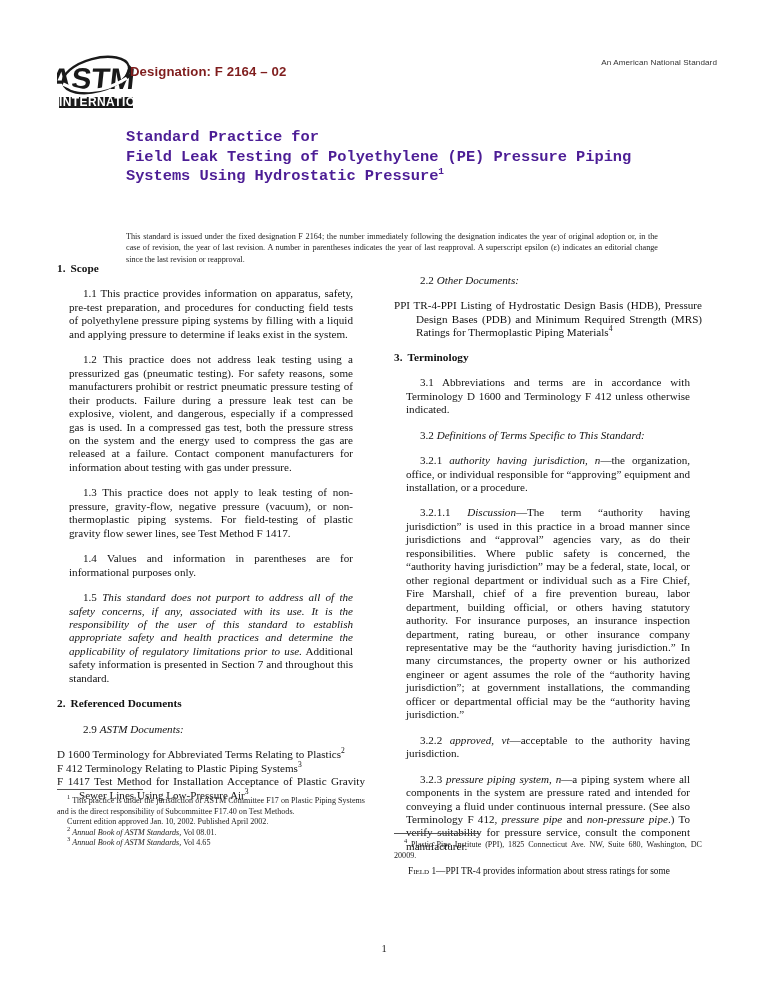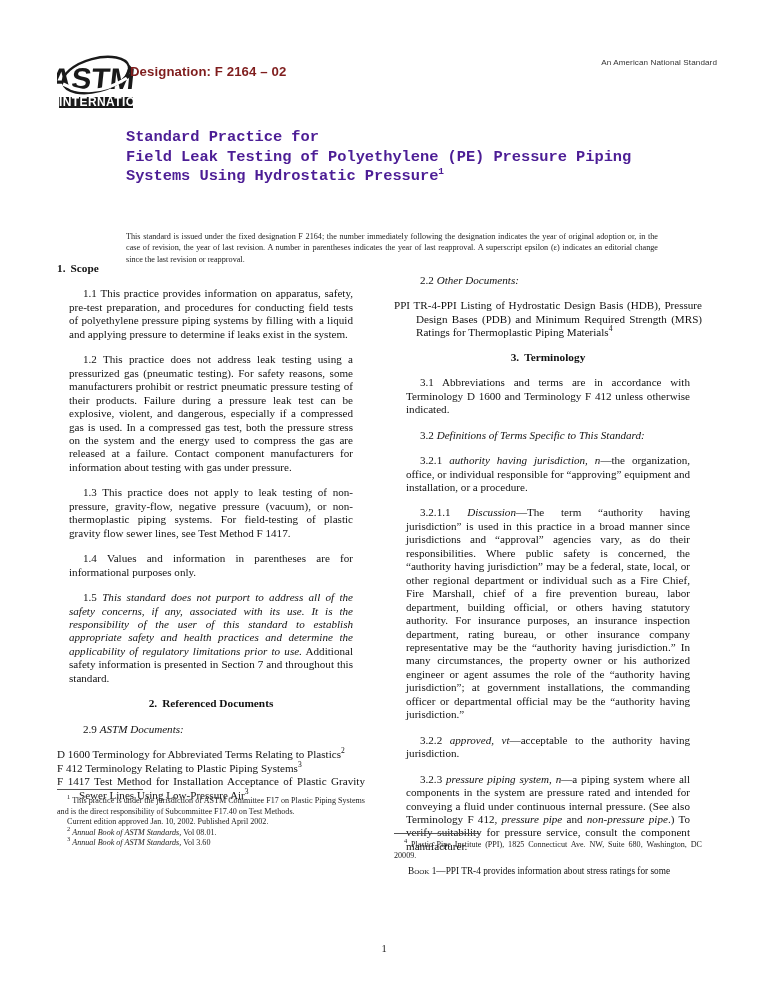--- a/index.html
+++ b/index.html
@@ -125,21 +125,21 @@
   .col-right { left: 394px; }
 
   .sec-head {
     font-weight: bold;
     font-size: 11.3px;
     margin: 0 0 1px 0;
     text-align: left;
     text-indent: 0;
   }
   .sec-head .num { margin-right: 5px; }
-  .gap-before { margin-top: 11px; text-align: center; }
+  .gap-before { margin-top: 11px; }
 
   p.para {
     margin: 12px;
     text-indent: 14px;
     text-align: justify;
     -webkit-hyphens: auto;
     hyphens: auto;
   }
   p.ref {
     margin: 0;
@@ -287,29 +287,29 @@
     <p class="para"><span>3.2 </span><span class="it">Definitions of Terms Specific to This Standard:</span></p>
 
     <p class="para"><span>3.2.1 </span><span class="it">authority having jurisdiction, n</span><span>—the organization, office, or individual responsible for “approving” equipment and installation, or a procedure.</span></p>
 
     <p class="para"><span>3.2.1.1 </span><span class="it">Discussion</span><span>—The term “authority having jurisdiction” is used in this practice in a broad manner since jurisdictions and “approval” agencies vary, as do their responsibilities. Where public safety is concerned, the “authority having jurisdiction” may be a federal, state, local, or other regional department or individual such as a Fire Chief, Fire Marshall, chief of a fire prevention bureau, labor department, building official, or others having statutory authority. For insurance purposes, an insurance inspection department, rating bureau, or other insurance company representative may be the “authority having jurisdiction.” In many circumstances, the property owner or his authorized engineer or agent assumes the role of the “authority having jurisdiction”; at government installations, the commanding officer or departmental official may be the “authority having jurisdiction.”</span></p>
 
     <p class="para"><span>3.2.2 </span><span class="it">approved, vt</span><span>—acceptable to the authority having jurisdiction.</span></p>
 
     <p class="para"><span>3.2.3 </span><span class="it">pressure piping system, n</span><span>—a piping system where all components in the system are pressure rated and intended for conveying a fluid under continuous internal pressure. (See also Terminology F 412, </span><span class="it">pressure pipe</span><span> and </span><span class="it">non-pressure pipe</span><span>.) To verify suitability for pressure service, consult the component manufacturer.</span></p>
 
-    <p class="note-block"><span class="smallcaps">Book</span><span> 1—PPI TR-4 provides information about stress ratings for some</span></p>
+    <p class="note-block"><span class="smallcaps">Field</span><span> 1—PPI TR-4 provides information about stress ratings for some</span></p>
   </div>
 
   <div class="footnote footnote-left">
     <div class="fn-rule"></div>
     <p><sup>1</sup> <span>This practice is under the jurisdiction of ASTM Committee F17 on Plastic Piping Systems and is the direct responsibility of Subcommittee F17.40 on Test Methods.</span></p>
     <p><span>Current edition approved Jan. 10, 2002. Published April 2002.</span></p>
     <p><sup>2</sup> <span class="it">Annual Book of ASTM Standards,</span><span> Vol 08.01.</span></p>
-    <p><sup>3</sup> <span class="it">Annual Book of ASTM Standards,</span><span> Vol 3.60</span></p>
+    <p><sup>3</sup> <span class="it">Annual Book of ASTM Standards,</span><span> Vol 4.65</span></p>
   </div>
 
   <div class="footnote footnote-right">
     <div class="fn-rule"></div>
     <p><sup>4</sup> <span>Plastic Pipe Institute (PPI), 1825 Connecticut Ave. NW, Suite 680, Washington, DC 20009.</span></p>
   </div>
 
   <div class="page-number">1</div>
 
 </div>

